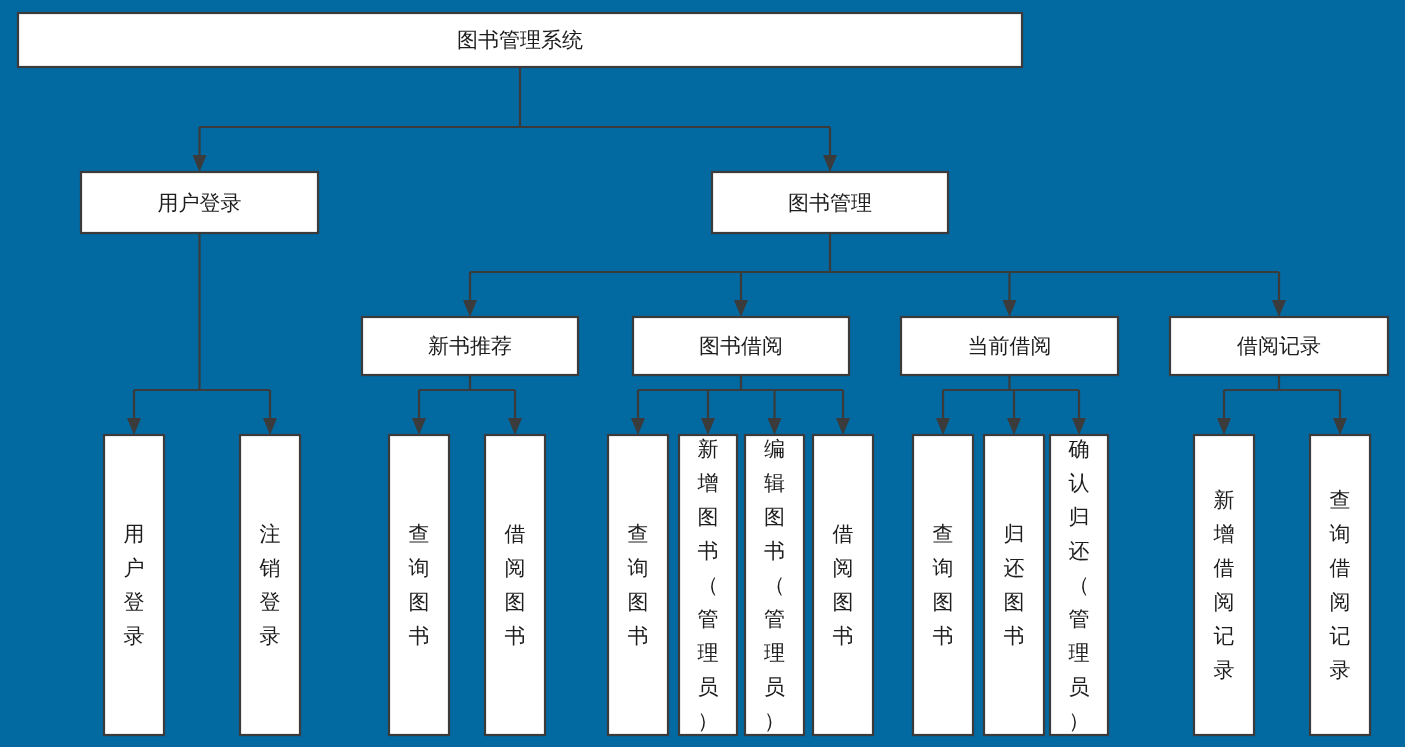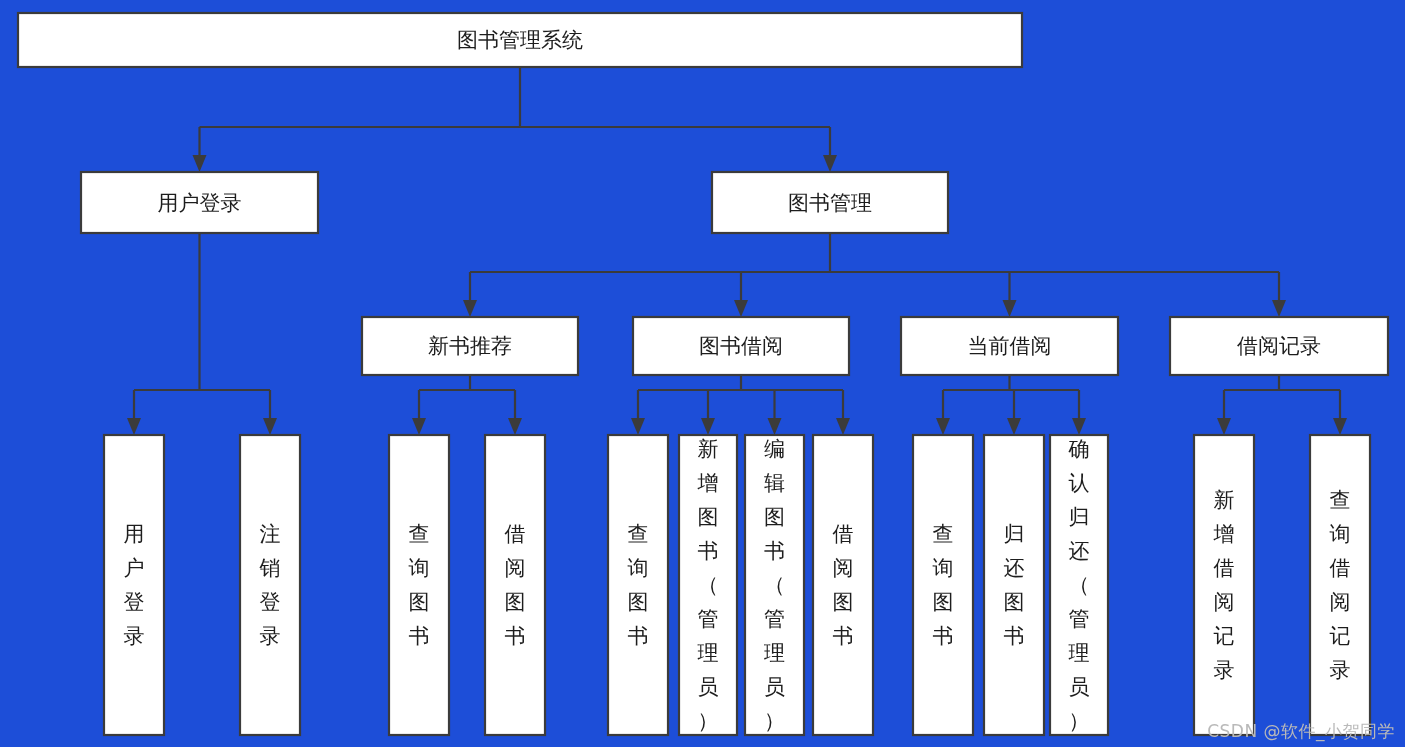--- a/index.html
+++ b/index.html
@@ -4,21 +4,21 @@
 <title>图书管理系统 结构图</title>
 <style>
   html,body{margin:0;padding:0;background:#ffffff;}
   body{
     font-family:"DejaVu Sans","Liberation Sans",sans-serif;
     width:1405px;height:747px;overflow:hidden;
   }
   #diagram-root{
     position:relative;
     width:1405px;height:747px;
-    background:#1d4ed8;
+    background:#0369a1;
   }
   svg#tree-svg{
     position:absolute;left:0;top:0;
     width:1405px;height:747px;
     display:block;
   }
   .node-box{
     fill:#ffffff;
     stroke:#3b3b3b;
     stroke-width:2.2;
@@ -210,15 +210,14 @@
           <rect x="1194" y="435" width="60" height="300" class="node-box"></rect>
           <text x="1224" y="507" class="node-label-v"><tspan x="1224" dy="0">新</tspan><tspan x="1224" dy="34">增</tspan><tspan x="1224" dy="34">借</tspan><tspan x="1224" dy="34">阅</tspan><tspan x="1224" dy="34">记</tspan><tspan x="1224" dy="34">录</tspan></text>
         </g>
         <g>
           <rect x="1310" y="435" width="60" height="300" class="node-box"></rect>
           <text x="1340" y="507" class="node-label-v"><tspan x="1340" dy="0">查</tspan><tspan x="1340" dy="34">询</tspan><tspan x="1340" dy="34">借</tspan><tspan x="1340" dy="34">阅</tspan><tspan x="1340" dy="34">记</tspan><tspan x="1340" dy="34">录</tspan></text>
         </g>
       </g>
   </svg>
 
-  <div class="watermark">CSDN @软件_小贺同学</div>
 
 </div>
 
 </body></html>

